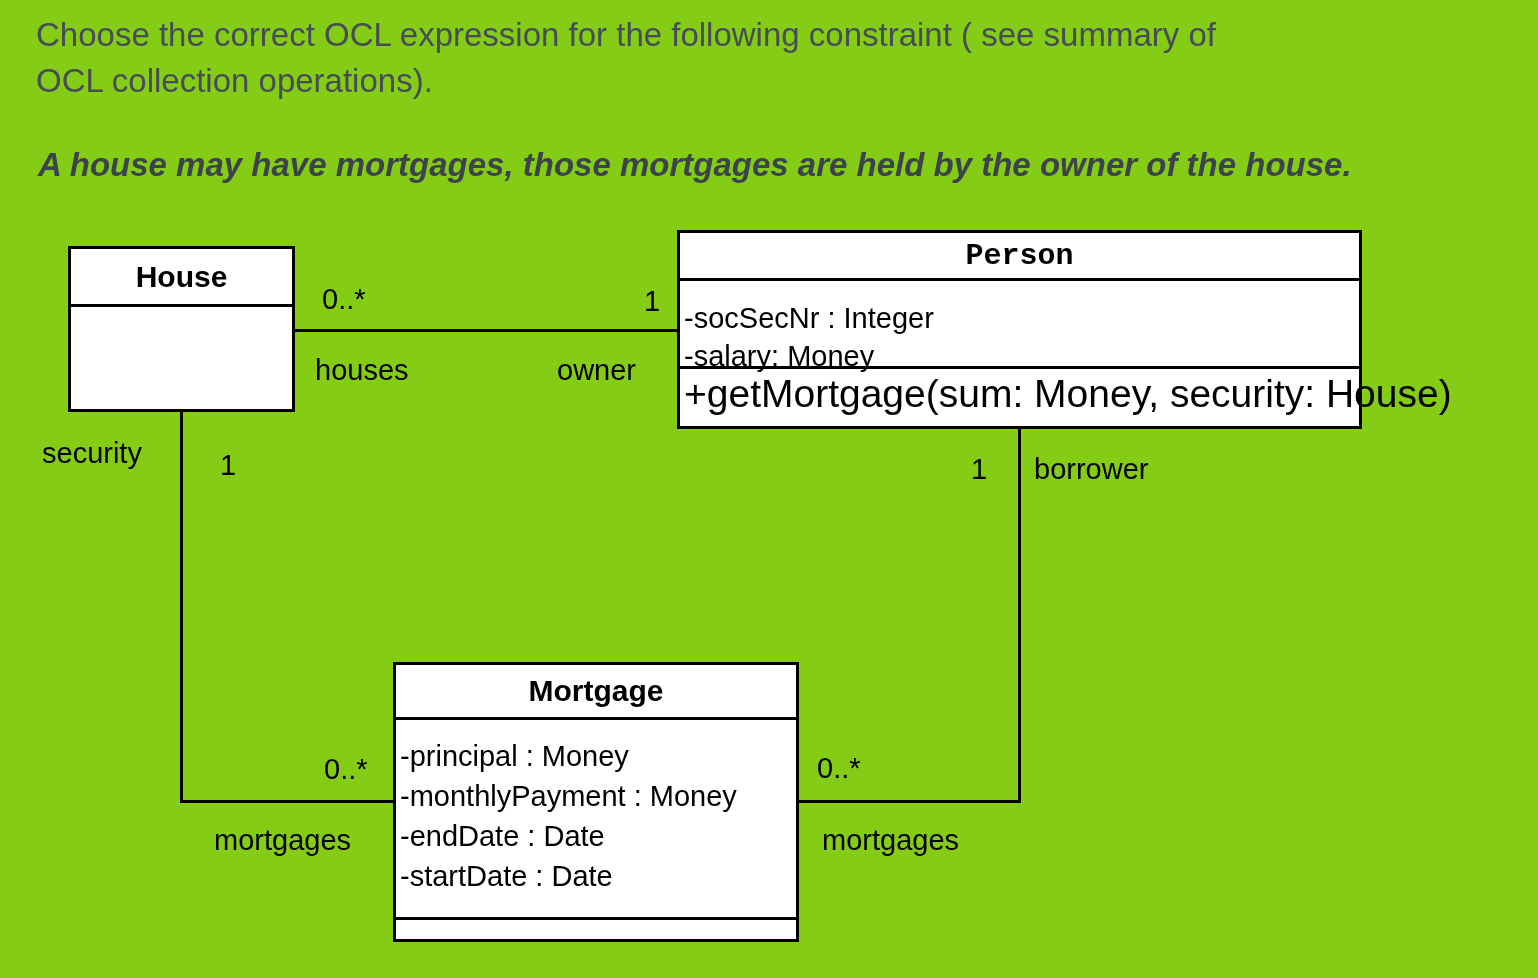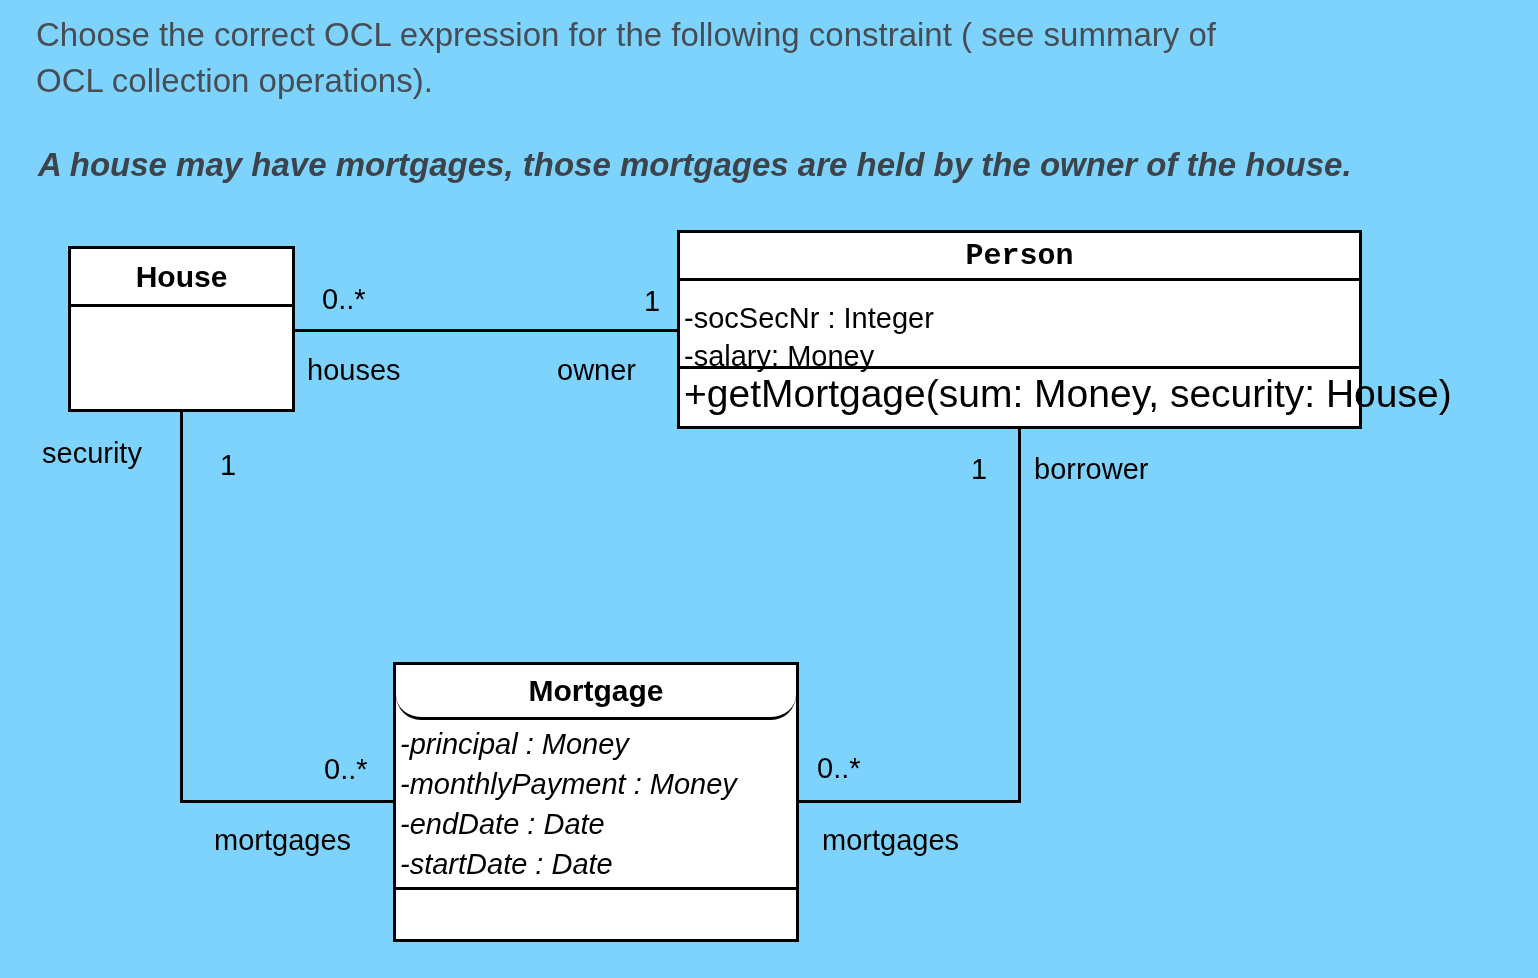--- a/index.html
+++ b/index.html
@@ -4,21 +4,21 @@
 <style>
   html, body {
     margin: 0;
     padding: 0;
     background: #ffffff;
   }
   .page {
     position: relative;
     width: 1538px;
     height: 978px;
-    background: #7dd3fc;
+    background: #84cc16;
     font-family: "Liberation Sans", sans-serif;
     overflow: hidden;
   }
 
   
   .question-text {
     position: absolute;
     left: 36px;
     top: 12px;
     font-size: 33px;
@@ -77,41 +77,41 @@
   .house    .uml-title { height: 58px; }
   .house    .uml-attrs { height: 51px; line-height: 47px; }
 
   .person   { left: 677px; top: 230px; width: 685px; height: 199px; }
   .person   .uml-title { height: 48px; font-family: Liberation Mono, monospace; }
   .person   .uml-attrs { height: 88px; padding-top: 18px; }
   .person   .uml-attrs .uml-line { line-height: 38px; }
   .person   .uml-ops   { line-height: 49px; }
 
   .mortgage { left: 393px; top: 662px; width: 406px; height: 280px; }
-  .mortgage .uml-title { height: 55px; border-radius: 25px; }
-  .mortgage .uml-attrs { height: 170px; padding-top: 4px; font-style: italic; }
+  .mortgage .uml-title { height: 55px; }
+  .mortgage .uml-attrs { height: 200px; padding-top: 16px; }
   .mortgage .uml-attrs .uml-line { line-height: 40px; }
 
   
   .assoc-line { position: absolute; background: #000000; }
   .line-houses-owner { left: 295px;  top: 329px; width: 382px; height: 3px; }
   .line-security-v   { left: 180px;  top: 412px; width: 3px;   height: 391px; }
   .line-security-h   { left: 180px;  top: 800px; width: 213px; height: 3px; }
   .line-borrower-v   { left: 1018px; top: 429px; width: 3px;   height: 374px; }
   .line-borrower-h   { left: 799px;  top: 800px; width: 219px; height: 3px; }
 
   
   .dlabel {
     position: absolute;
     font-size: 29px;
     color: #000000;
     white-space: nowrap;
   }
   .lbl-houses-mult   { left: 322px;  top: 283px; }
-  .lbl-houses        { left: 307px;  top: 354px; text-align: right; }
+  .lbl-houses        { left: 315px;  top: 354px; text-align: right; }
   .lbl-owner-mult    { left: 644px;  top: 285px; }
   .lbl-owner         { left: 557px;  top: 354px; }
   .lbl-security      { left: 42px;   top: 437px; }
   .lbl-security-mult { left: 220px;  top: 449px; }
   .lbl-mleft-mult    { left: 324px;  top: 753px; }
   .lbl-mleft         { left: 214px;  top: 824px; }
   .lbl-borrower-mult { left: 971px;  top: 453px; }
   .lbl-borrower      { left: 1034px; top: 453px; }
   .lbl-mright-mult   { left: 817px;  top: 752px; }
   .lbl-mright        { left: 822px;  top: 824px; }

